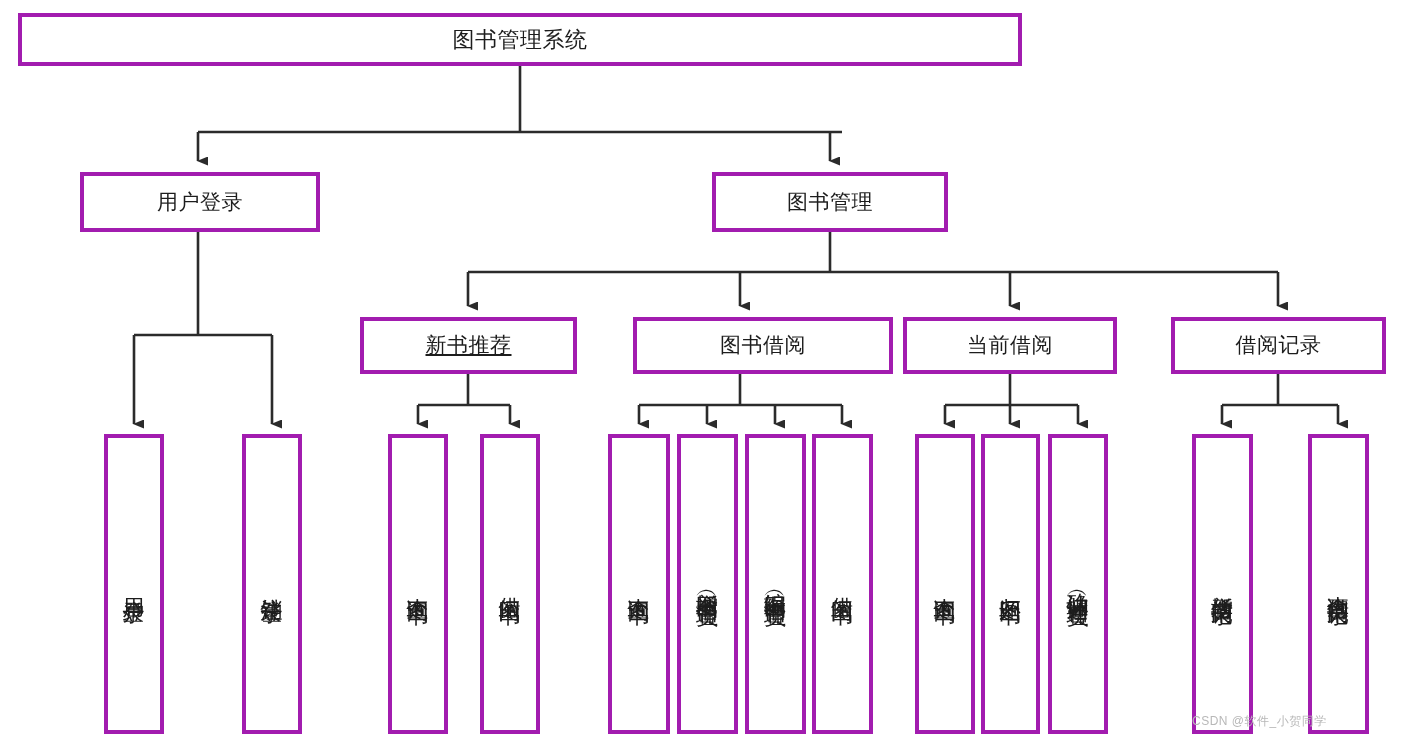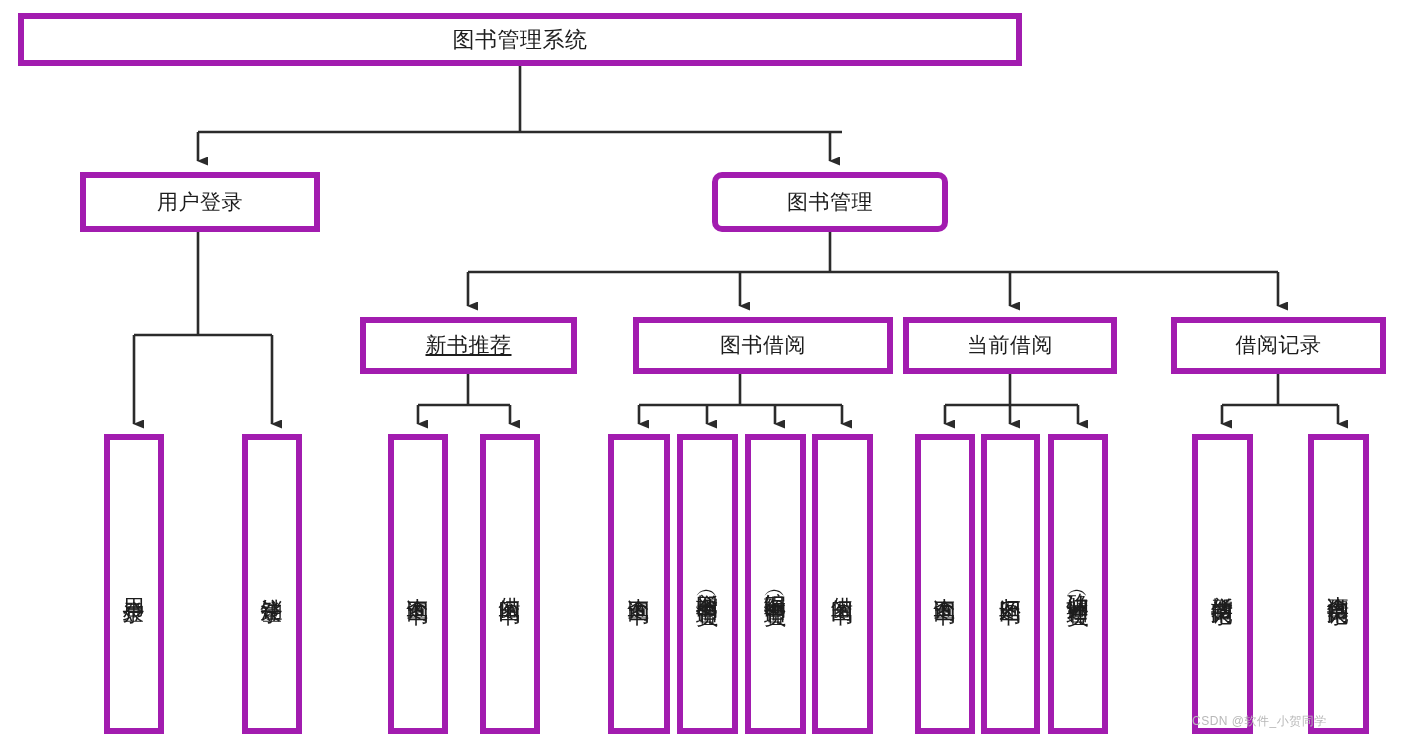--- a/index.html
+++ b/index.html
@@ -22,21 +22,21 @@
     position: absolute;
     left: 0;
     top: 0;
     width: 1405px;
     height: 747px;
     pointer-events: none;
   }
   .node {
     position: absolute;
     box-sizing: border-box;
-    border: 6px solid #a21caf;
+    border: 4px solid #a21caf;
     background: #ffffff;
     display: flex;
     align-items: center;
     justify-content: center;
     color: #1d1d1d;
   }
   .node-label {
     display: block;
     text-align: center;
     line-height: 1.18;
@@ -131,21 +131,21 @@
     </g>
   </svg>
 
   <div class="node horiz root" style="left:18px; top:13px; width:1004px; height:53px;">
     <span class="node-label">图书管理系统</span>
   </div>
 
   <div class="node horiz" style="left:80px; top:172px; width:240px; height:60px;">
     <span class="node-label">用户登录</span>
   </div>
-  <div class="node horiz" style="left:712px; top:172px; width:236px; height:60px;border-radius:10px;">
+  <div class="node horiz" style="left:712px; top:172px; width:236px; height:60px;">
     <span class="node-label">图书管理</span>
   </div>
 
   <div class="node horiz" style="left:360px; top:317px; width:217px; height:57px;text-decoration:underline;">
     <span class="node-label">新书推荐</span>
   </div>
   <div class="node horiz" style="left:633px; top:317px; width:260px; height:57px;">
     <span class="node-label">图书借阅</span>
   </div>
   <div class="node horiz" style="left:903px; top:317px; width:214px; height:57px;">

